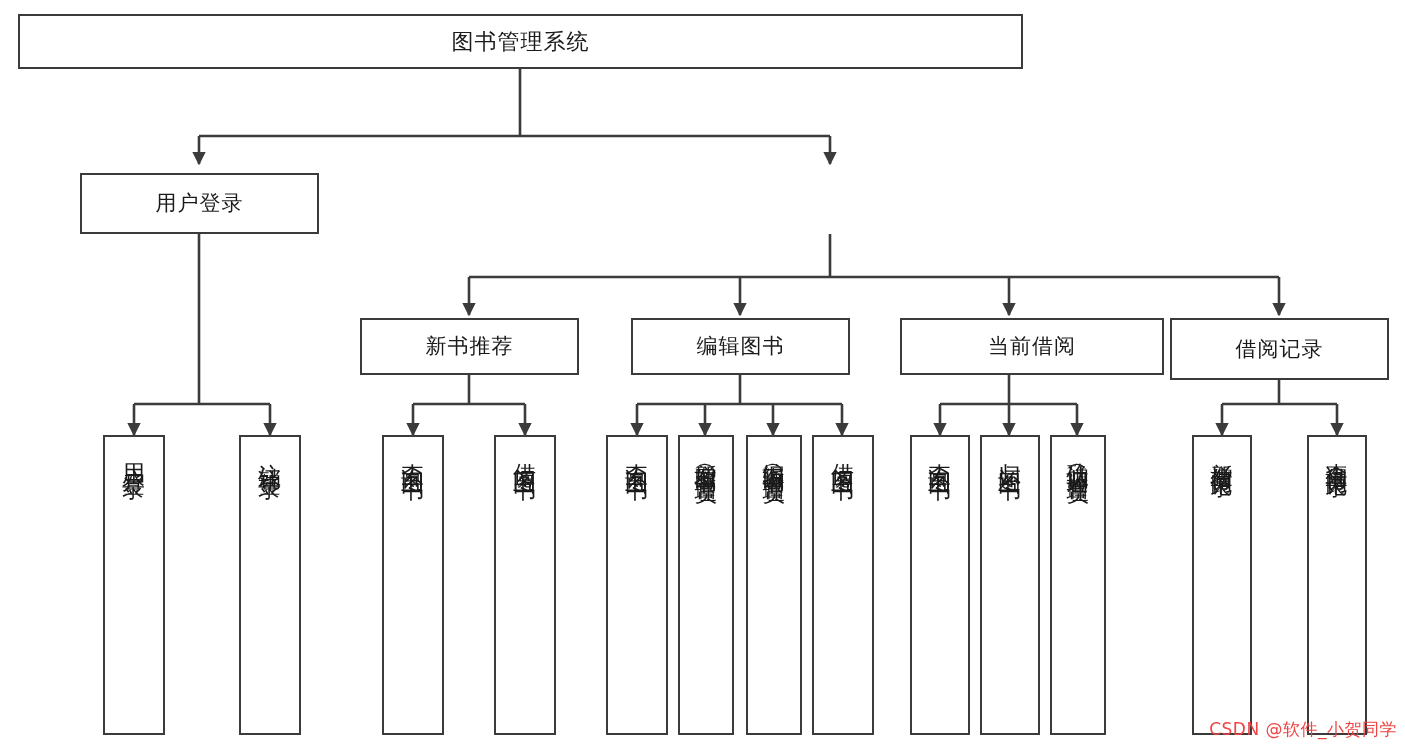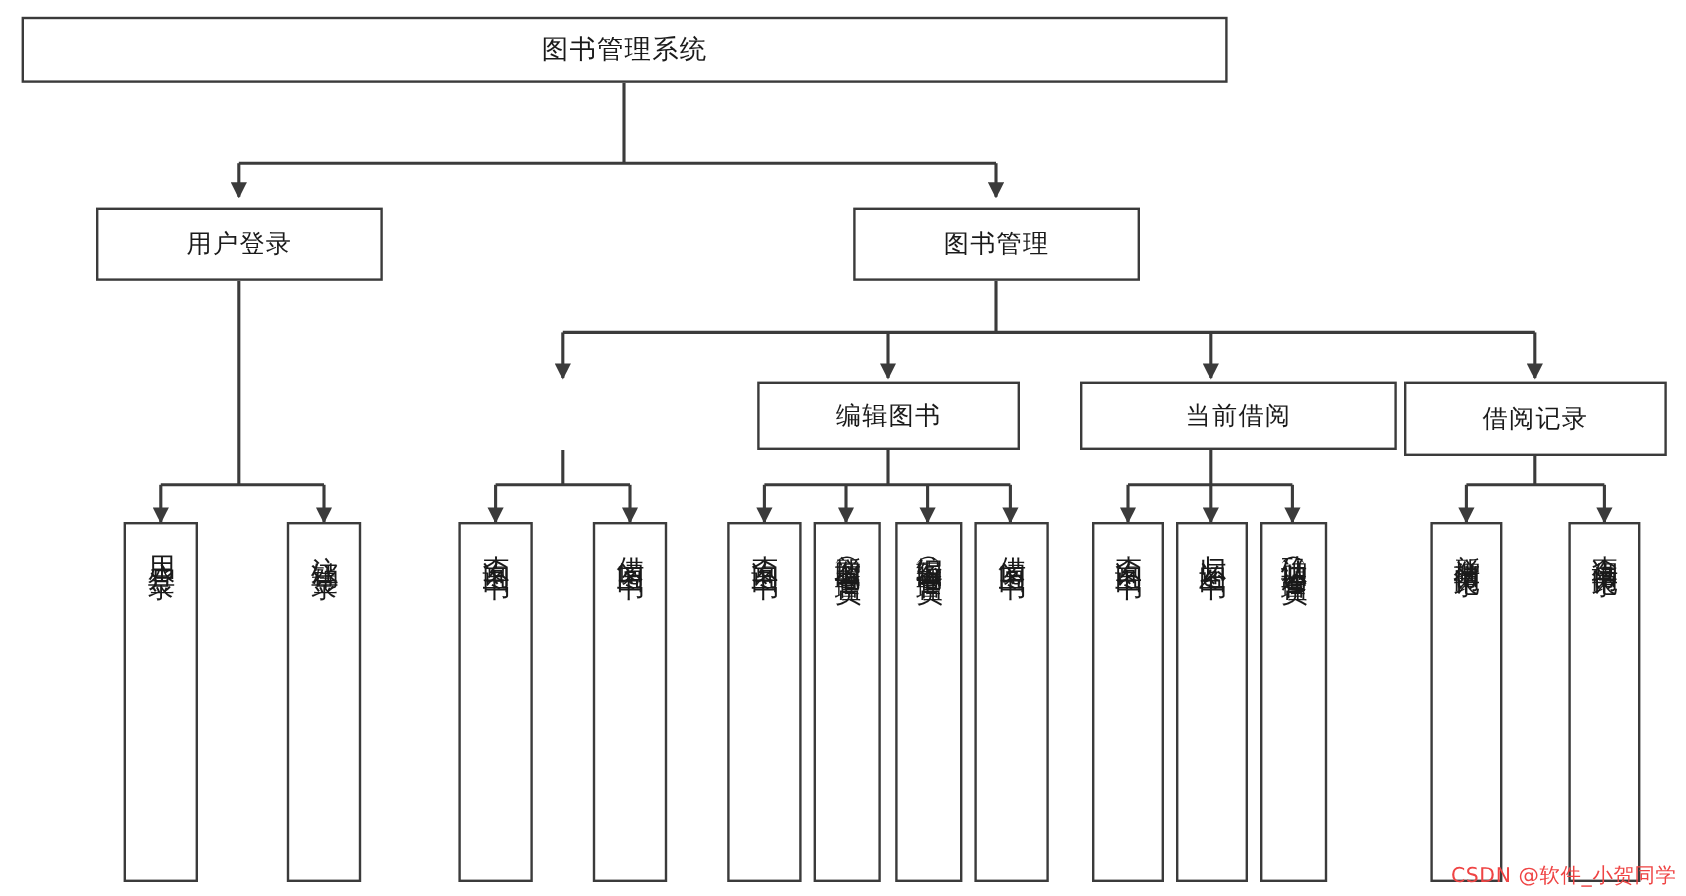--- a/index.html
+++ b/index.html
@@ -133,24 +133,24 @@
     </g>
   </svg>
 
   <div class="node horiz root" style="left:18px; top:14px; width:1005px; height:55px;">
     <span class="lbl">图书管理系统</span>
   </div>
 
   <div class="node horiz" style="left:80px; top:173px; width:239px; height:61px;">
     <span class="lbl">用户登录</span>
   </div>
-  <div class="node horiz" style="left:711px; top:173px; width:239px; height:61px;">
-    <span class="lbl">图书管理</span>
-  </div>
-
+
+  <div class="node horiz" style="left:360px; top:318px; width:219px; height:57px;">
+    <span class="lbl">新书推荐</span>
+  </div>
   <div class="node horiz" style="left:631px; top:318px; width:219px; height:57px;">
     <span class="lbl">编辑图书</span>
   </div>
   <div class="node horiz" style="left:900px; top:318px; width:264px; height:57px;">
     <span class="lbl">当前借阅</span>
   </div>
   <div class="node horiz" style="left:1170px; top:318px; width:219px; height:62px;">
     <span class="lbl">借阅记录</span>
   </div>
 

